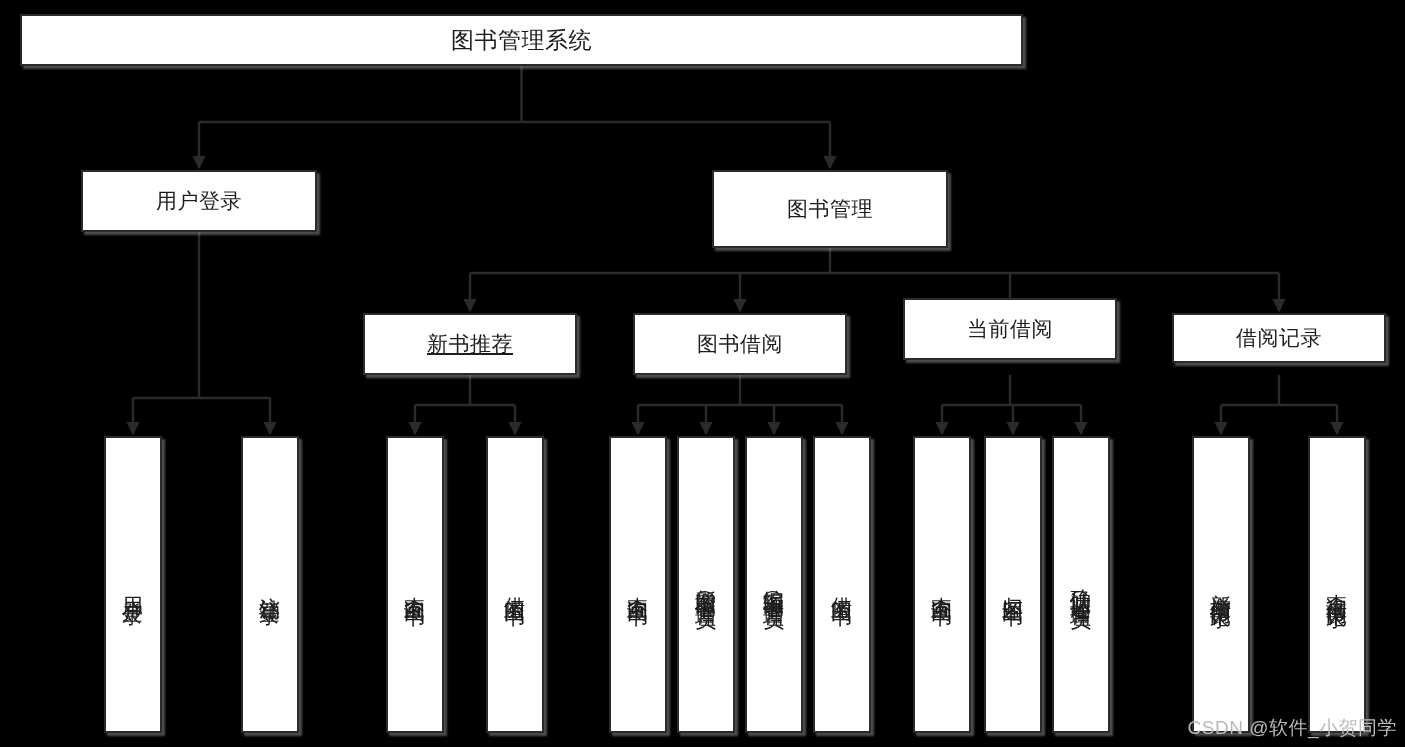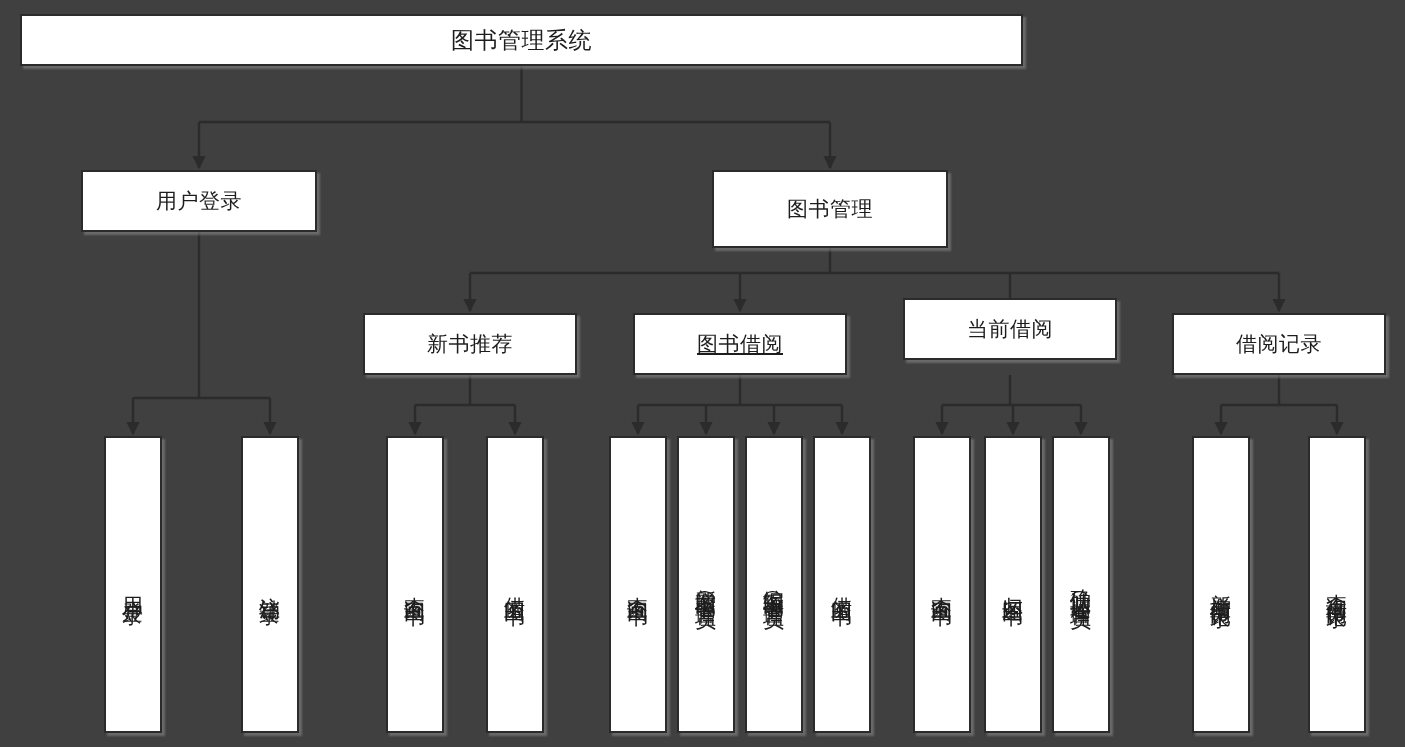--- a/index.html
+++ b/index.html
@@ -8,21 +8,21 @@
     padding: 0;
     background: #ffffff;
   }
   body {
     font-family: "Liberation Sans", "DejaVu Sans", sans-serif;
   }
   #diagram-root {
     position: relative;
     width: 1405px;
     height: 747px;
-    background: #404040;
+    background: #000000;
     overflow: hidden;
   }
   #tree-svg {
     position: absolute;
     left: 0;
     top: 0;
     width: 1405px;
     height: 747px;
   }
   .node-box {
@@ -114,29 +114,29 @@
       <div class="node-box root" style="left: 20px; top: 14px; width: 1003px; height: 52px; border-color: rgb(43, 43, 43); background: rgb(255, 255, 255);">
         <span class="node-label" style="color: rgb(29, 29, 29);">图书管理系统</span>
       </div>
       <div class="node-box" style="left: 81px; top: 170px; width: 236px; height: 62px; border-color: rgb(43, 43, 43); background: rgb(255, 255, 255);">
         <span class="node-label" style="color: rgb(29, 29, 29);">用户登录</span>
       </div>
       <div class="node-box" style="left: 712px; top: 170px; width: 236px; height: 78px; border-color: rgb(43, 43, 43); background: rgb(255, 255, 255);">
         <span class="node-label" style="color: rgb(29, 29, 29);">图书管理</span>
       </div>
       <div class="node-box" style="left: 363px; top: 313px; width: 214px; height: 62px; border-color: rgb(43, 43, 43); background: rgb(255, 255, 255);">
-        <span class="node-label" style="color: rgb(29, 29, 29);">新书推荐</span>
+        <span class="node-label" style="color: rgb(29, 29, 29); text-decoration: underline;">新书推荐</span>
       </div>
       <div class="node-box" style="left: 633px; top: 313px; width: 214px; height: 62px; border-color: rgb(43, 43, 43); background: rgb(255, 255, 255);">
-        <span class="node-label" style="color: rgb(29, 29, 29); text-decoration: underline;">图书借阅</span>
+        <span class="node-label" style="color: rgb(29, 29, 29);">图书借阅</span>
       </div>
       <div class="node-box" style="left: 903px; top: 298px; width: 214px; height: 62px; border-color: rgb(43, 43, 43); background: rgb(255, 255, 255);">
         <span class="node-label" style="color: rgb(29, 29, 29);">当前借阅</span>
       </div>
-      <div class="node-box" style="left: 1172px; top: 313px; width: 214px; height: 62px; border-color: rgb(43, 43, 43); background: rgb(255, 255, 255);">
+      <div class="node-box" style="left: 1172px; top: 313px; width: 214px; height: 50px; border-color: rgb(43, 43, 43); background: rgb(255, 255, 255);">
         <span class="node-label" style="color: rgb(29, 29, 29);">借阅记录</span>
       </div>
       <div class="node-box vertical" style="left: 104px; top: 436px; width: 58px; height: 297px; border-color: rgb(43, 43, 43); background: rgb(255, 255, 255);">
         <span class="node-label" style="color: rgb(29, 29, 29);">用户登录</span>
       </div>
       <div class="node-box vertical" style="left: 241px; top: 436px; width: 58px; height: 297px; border-color: rgb(43, 43, 43); background: rgb(255, 255, 255);">
         <span class="node-label" style="color: rgb(29, 29, 29);">注销登录</span>
       </div>
       <div class="node-box vertical" style="left: 386px; top: 436px; width: 58px; height: 297px; border-color: rgb(43, 43, 43); background: rgb(255, 255, 255);">
         <span class="node-label" style="color: rgb(29, 29, 29);">查询图书</span>
@@ -165,13 +165,14 @@
       <div class="node-box vertical" style="left: 1052px; top: 436px; width: 58px; height: 297px; border-color: rgb(43, 43, 43); background: rgb(255, 255, 255);">
         <span class="node-label" style="color: rgb(29, 29, 29);">确认归还（管理员）</span>
       </div>
       <div class="node-box vertical" style="left: 1192px; top: 436px; width: 58px; height: 297px; border-color: rgb(43, 43, 43); background: rgb(255, 255, 255);">
         <span class="node-label" style="color: rgb(29, 29, 29);">新增借阅记录</span>
       </div>
       <div class="node-box vertical" style="left: 1308px; top: 436px; width: 58px; height: 297px; border-color: rgb(43, 43, 43); background: rgb(255, 255, 255);">
         <span class="node-label" style="color: rgb(29, 29, 29);">查询借阅记录</span>
       </div>
     </div>
+  <div class="watermark">CSDN @软件_小贺同学</div>
 </div>
 
 </body></html>

